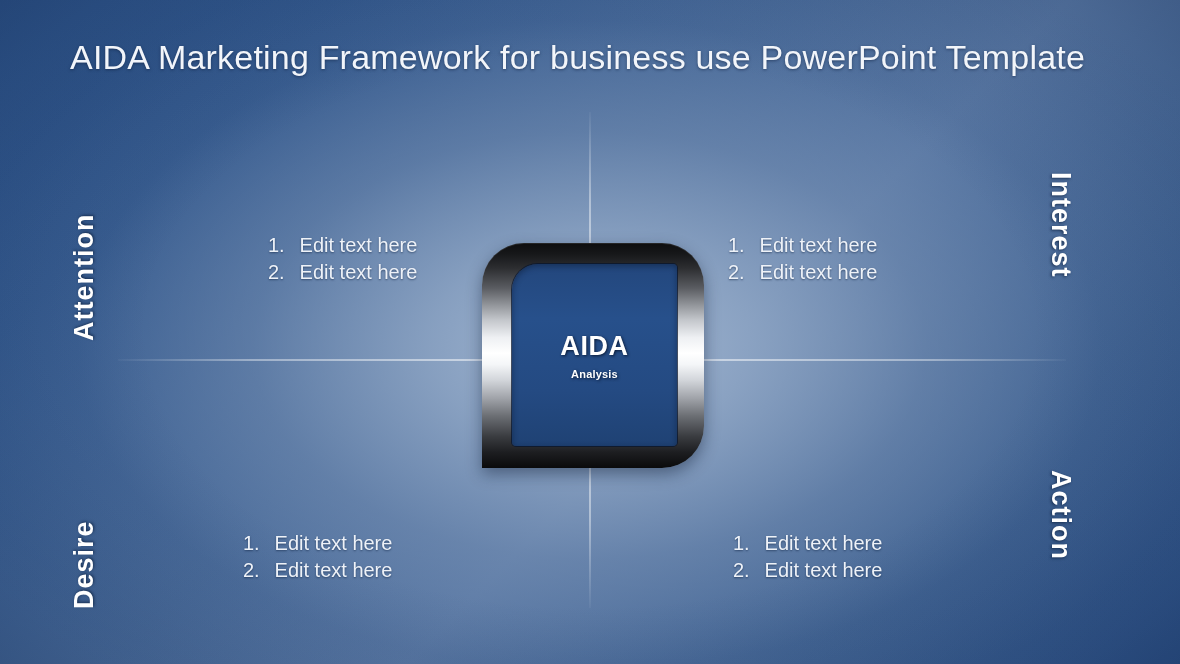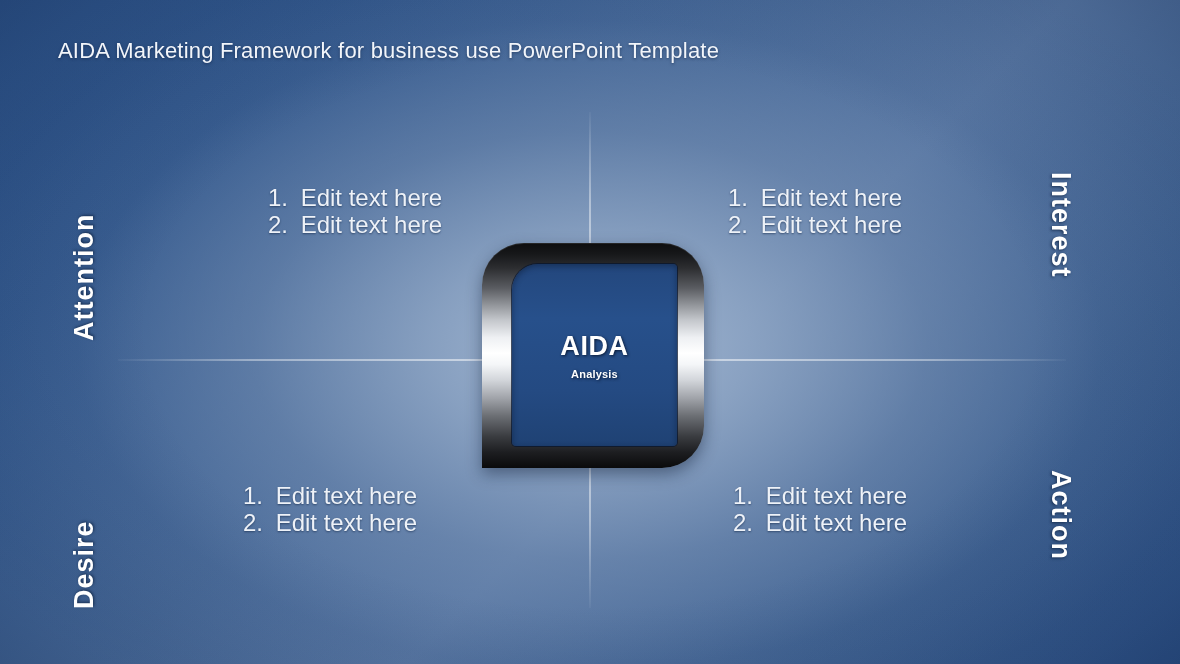--- a/index.html
+++ b/index.html
@@ -38,22 +38,22 @@
     pointer-events:none;
     background:radial-gradient(ellipse 78% 86% at 50% 50%,
       rgba(20,44,84,0) 48%,
       rgba(20,44,84,0.22) 78%,
       rgba(17,38,75,0.42) 100%);
   }
 
   
   .title {
     position:absolute;
-    left:58px; top:38px;
-    font-size:22px;
+    left:70px; top:38px;
+    font-size:34px;
     font-weight:400;
     color:#f2f5fa;
     letter-spacing:0.2px;
     white-space:nowrap;
     text-shadow:0 1px 3px rgba(12,30,60,0.55);
     z-index:6;
   }
 
   
   .divider-v {
@@ -97,25 +97,26 @@
 
   #label-attention { left:100px; top:310px; }
   #label-desire    { left:100px; top:578px; }
   #label-interest  { left:1076px; top:172px; }
   #label-action    { left:1076px; top:470px; }
 
   
   .text-block {
     position:absolute;
     z-index:5;
-    font-size:24px;
+    font-size:20px;
     line-height:27px;
     color:#eef2f8;
     text-shadow:0 1px 2px rgba(16,36,68,0.6);
     white-space:nowrap;
+    margin-top:48px;
   }
   .text-block .row { display:block; }
   .text-block .num { display:inline-block; width:26px; }
 
   #block-tl { left:268px; top:184px; }
   #block-tr { left:728px; top:184px; }
   #block-bl { left:243px; top:482px; }
   #block-br { left:733px; top:482px; }
 
   

